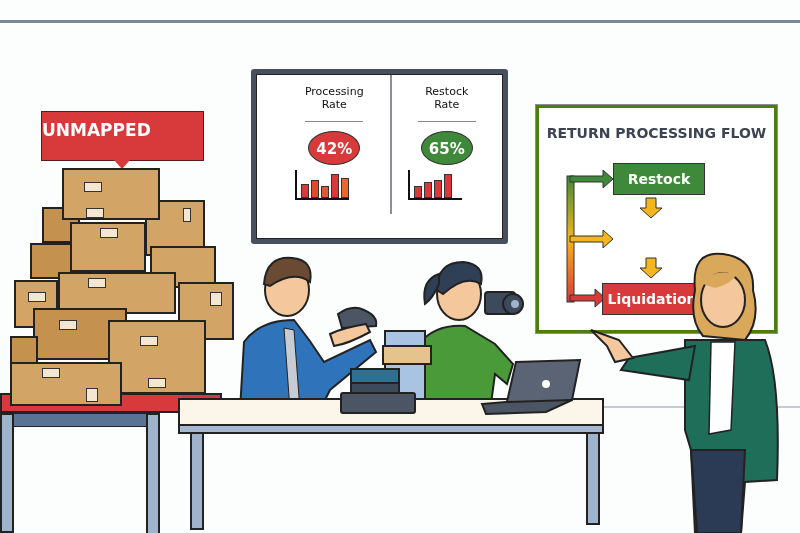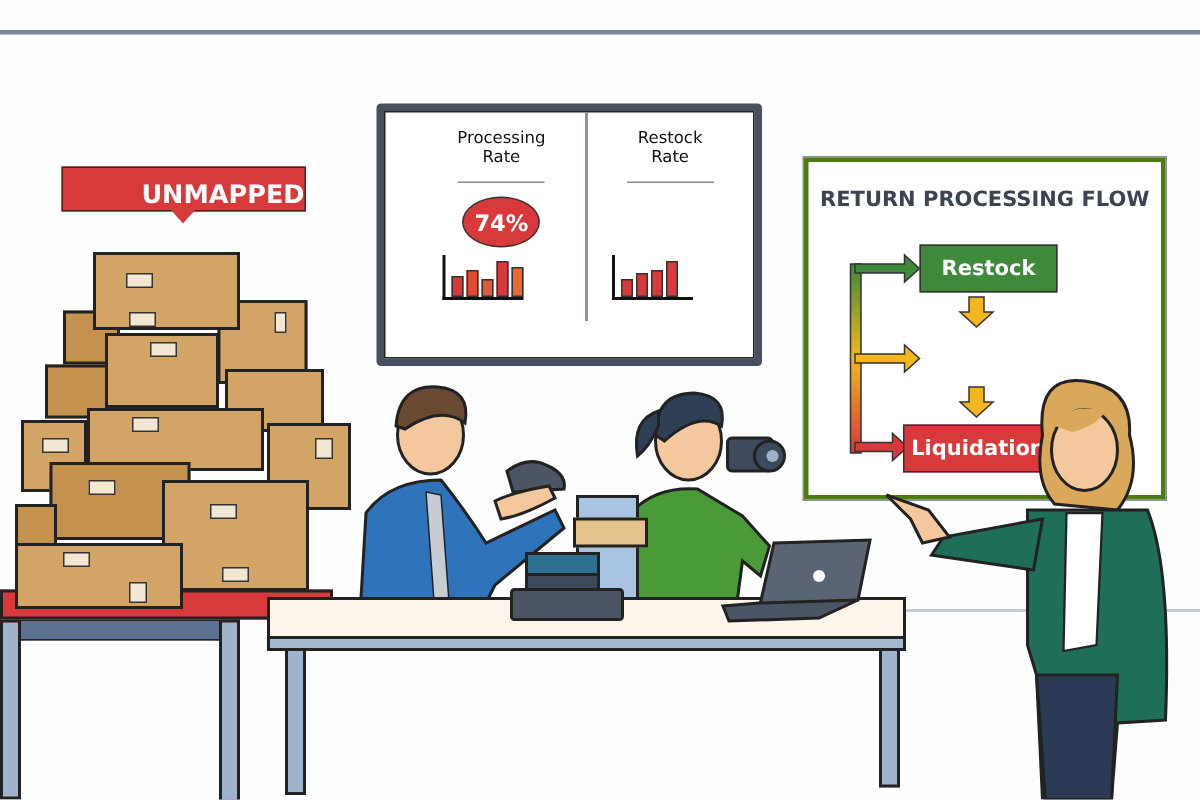--- a/index.html
+++ b/index.html
@@ -20,21 +20,21 @@
   .kpi-badge { width: 52px; height: 34px; border-radius: 50%; margin: 0 auto; color: #fff; font-weight: bold; font-size: 15px; line-height: 34px; border: 1px solid #333; }
   .kpi-chart { position: absolute; left: 16px; bottom: 14px; width: 54px; height: 30px; border-left: 2px solid #111; border-bottom: 2px solid #111; display: flex; align-items: flex-end; gap: 2px; padding-left: 4px; }
   .kpi-bar { width: 8px; border: 1px solid #333; }
 
   
   .flow { left: 536px; top: 105px; width: 241px; height: 228px; background: #fff; border: 3px solid #4d7c0f; box-shadow: 0 0 0 1px #8a8f98; }
   .flow-title { position: absolute; left: 0; width: 100%; top: 17px; text-align: center; font-size: 14px; font-weight: bold; color: #3c4452; }
   .flow-box { position: absolute; height: 32px; border: 1px solid #333; color: #fff; font-weight: bold; font-size: 14px; text-align: center; line-height: 30px; }
 
   
-  .unmapped { left: 41px; top: 111px; width: 163px; height: 30px; background: #d8393a; border: 1px solid #5a1c1c; color: #fff; font-weight: bold; font-size: 17px; text-align: right; line-height: 36px; }
+  .unmapped { left: 41px; top: 111px; width: 163px; height: 50px; background: #d8393a; border: 1px solid #5a1c1c; color: #fff; font-weight: bold; font-size: 17px; text-align: left; line-height: 36px; }
   .unmapped::after { content: ""; position: absolute; left: 72px; bottom: -9px; border-left: 8px solid transparent; border-right: 8px solid transparent; border-top: 9px solid #d8393a; }
 
   
   .red-table-top { left: 0; top: 393px; width: 222px; height: 20px; background: #d8393a; border: 2px solid #222; }
   .red-table-under { left: 10px; top: 413px; width: 150px; height: 14px; background: #5b7392; border: 1px solid #222; }
   .tbl-leg { width: 14px; background: #9fb3cc; border: 2px solid #222; }
   .white-table-top { left: 178px; top: 398px; width: 426px; height: 30px; background: #fbf5ea; border: 2px solid #222; }
   .white-table-edge { left: 178px; top: 424px; width: 426px; height: 10px; background: #a6b8cf; border: 2px solid #222; }
 
   
@@ -49,32 +49,33 @@
 
 <div class="abs ceiling-line"></div>
 <div class="abs wall-line"></div>
 
 <div class="abs kpi">
   <div class="kpi-inner">
     <div class="kpi-cols">
       <div class="kpi-col">
         <div class="kpi-label"><span>Processing</span><br><span>Rate</span></div>
         <div class="kpi-sep"></div>
-        <div class="kpi-badge" style="background:#d8393a">74%</div>
+        <div class="kpi-badge" style="background:#d8393a">42%</div>
         <div class="kpi-chart">
           <div class="kpi-bar" style="height:14px;background:#d8393a"></div>
           <div class="kpi-bar" style="height:18px;background:#e04a30"></div>
           <div class="kpi-bar" style="height:12px;background:#e05a3a"></div>
           <div class="kpi-bar" style="height:24px;background:#d8393a"></div>
           <div class="kpi-bar" style="height:20px;background:#e9682f"></div>
         </div>
       </div>
       <div class="kpi-col">
         <div class="kpi-label"><span>Restock</span><br><span>Rate</span></div>
         <div class="kpi-sep"></div>
+        <div class="kpi-badge" style="background:#3f8a3a">65%</div>
         <div class="kpi-chart">
           <div class="kpi-bar" style="height:12px;background:#d8393a"></div>
           <div class="kpi-bar" style="height:16px;background:#d8393a"></div>
           <div class="kpi-bar" style="height:18px;background:#d8393a"></div>
           <div class="kpi-bar" style="height:24px;background:#d8393a"></div>
         </div>
       </div>
     </div>
   </div>
 </div>

